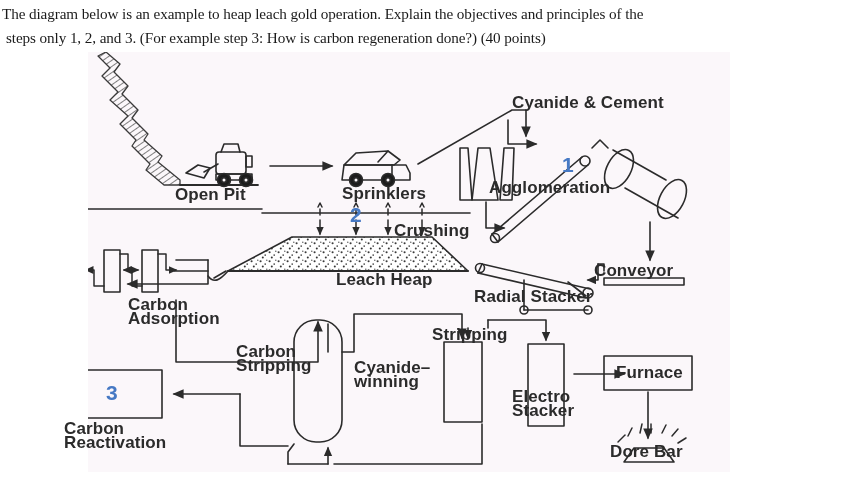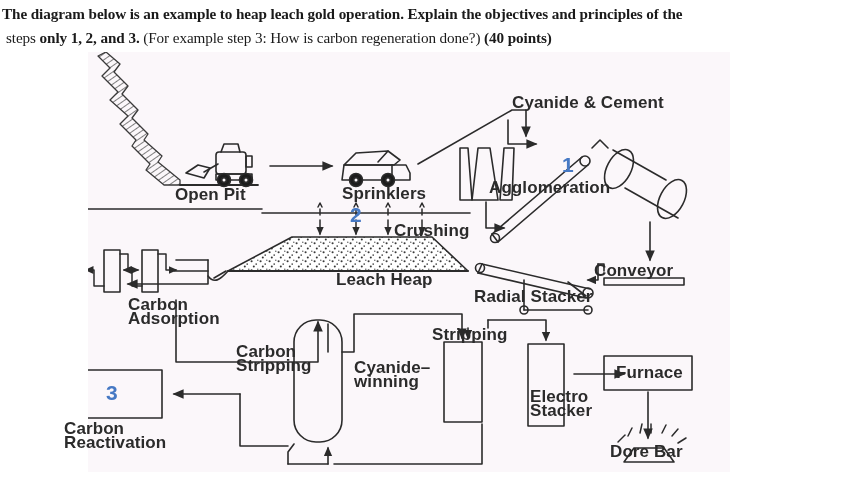--- a/index.html
+++ b/index.html
@@ -2,23 +2,23 @@
 <html><head>
 <meta charset="utf-8">
 <style>
   html,body{margin:0;padding:0;background:#ffffff;}
   body{width:847px;height:489px;position:relative;overflow:hidden;
        font-family:"Liberation Serif",serif;}
 
   
   #question{position:absolute;left:0;top:0;width:847px;height:52px;
             color:#1a1a1a;font-size:15.2px;line-height:24px;letter-spacing:-.1px;}
-  #q-line1{position:absolute;left:2px;top:2px;white-space:nowrap;font-weight:bold;}
+  #q-line1{position:absolute;left:2px;top:2px;white-space:nowrap;}
   #q-line2{position:absolute;left:6px;top:26px;white-space:nowrap;}
-  .b{font-weight:bold;}
+  .b{font-weight:normal;}
 
   
   #diagram{position:absolute;left:88px;top:52px;width:642px;height:420px;
            background:#fbf7fa;}
   #svg-layer{position:absolute;left:0;top:0;width:642px;height:420px;}
 
   
   .lbl{position:absolute;font-family:"Liberation Sans",sans-serif;
        font-weight:bold;color:#2b2b2b;font-size:17px;line-height:13.5px;
        white-space:nowrap;letter-spacing:.1px;}
@@ -291,21 +291,21 @@
     <div>Stripping</div>
   </div>
 
   <div class="lbl" style="left:266px;top:309px;">
     <div>Cyanide–</div>
     <div>winning</div>
   </div>
 
   <span class="lbl" style="left:344px;top:276px;">Stripping</span>
 
-  <div class="lbl" style="left:424px;top:338px;margin-left:18px;">
+  <div class="lbl" style="left:424px;top:338px;">
     <div>Electro</div>
     <div>Stacker</div>
   </div>
 
   <span class="lbl" style="left:528px;top:314px;">Furnace</span>
 
   <span class="lbl" style="left:522px;top:393px;">Dore Bar</span>
 
   <div class="lbl ctr" style="left:-24px;top:370px;width:102px;">
     <div>Carbon</div>

